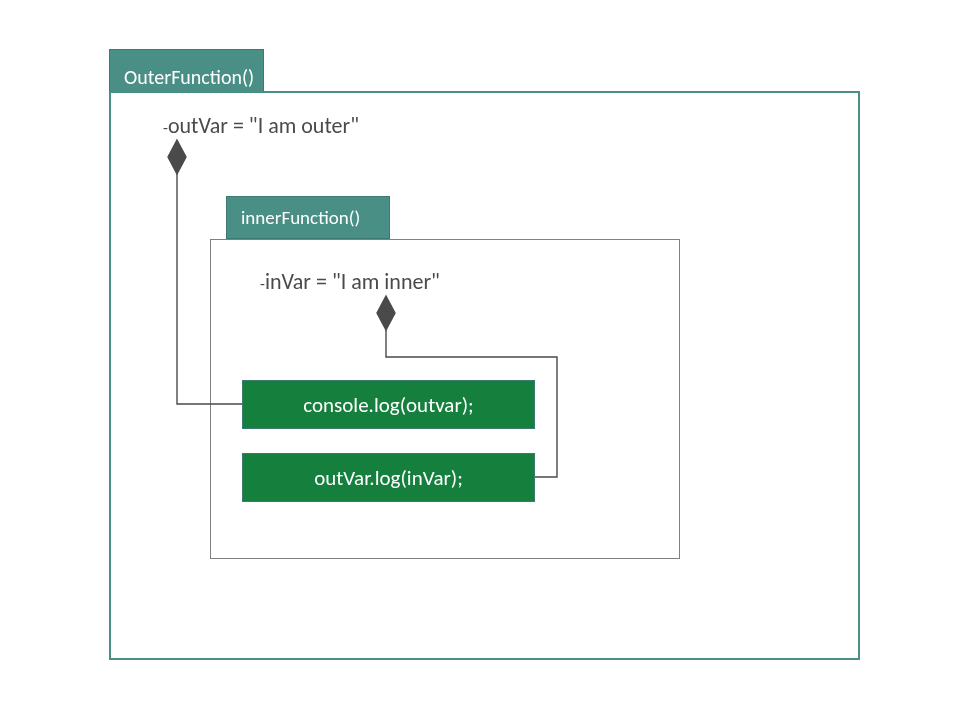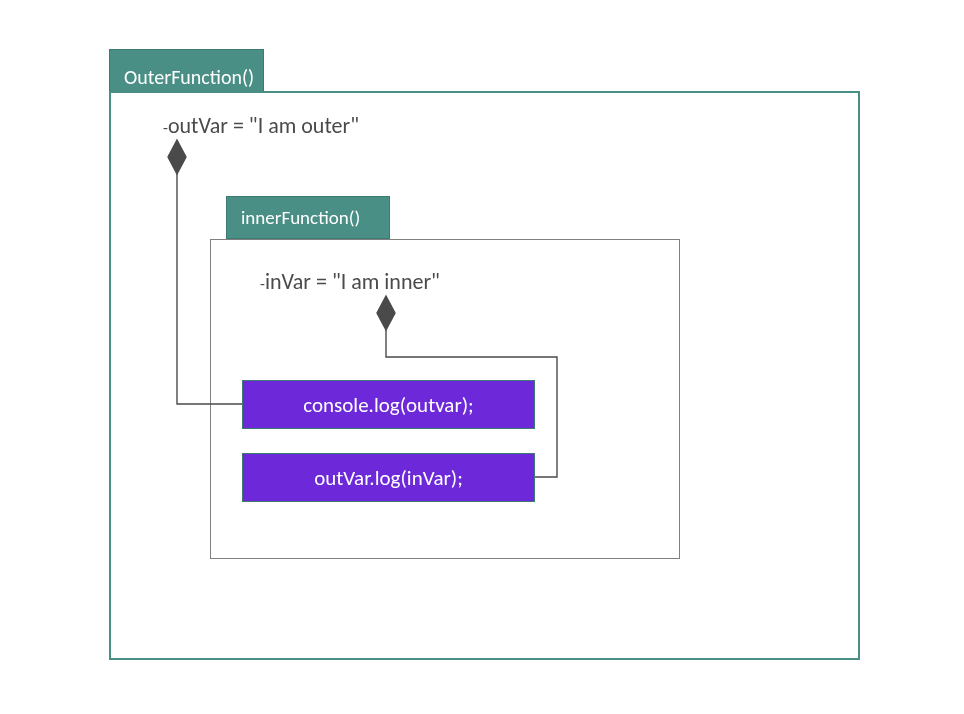--- a/index.html
+++ b/index.html
@@ -74,21 +74,21 @@
     left: 260px;
     top: 268px;
     font-size: 22px;
     color: #4a4a4a;
   }
   .var-inner .dash { font-size: 16px; }
   .code-box {
     position: absolute;
     width: 293px;
     height: 49px;
-    background: #6d28d9;
+    background: #15803d;
     border: 1px solid #3d7a71;
     color: #ffffff;
     font-size: 21px;
     display: flex;
     align-items: center;
     justify-content: center;
   }
   .code1 { left: 242px; top: 380px; }
   .code2 { left: 242px; top: 453px; }
   .connector {

